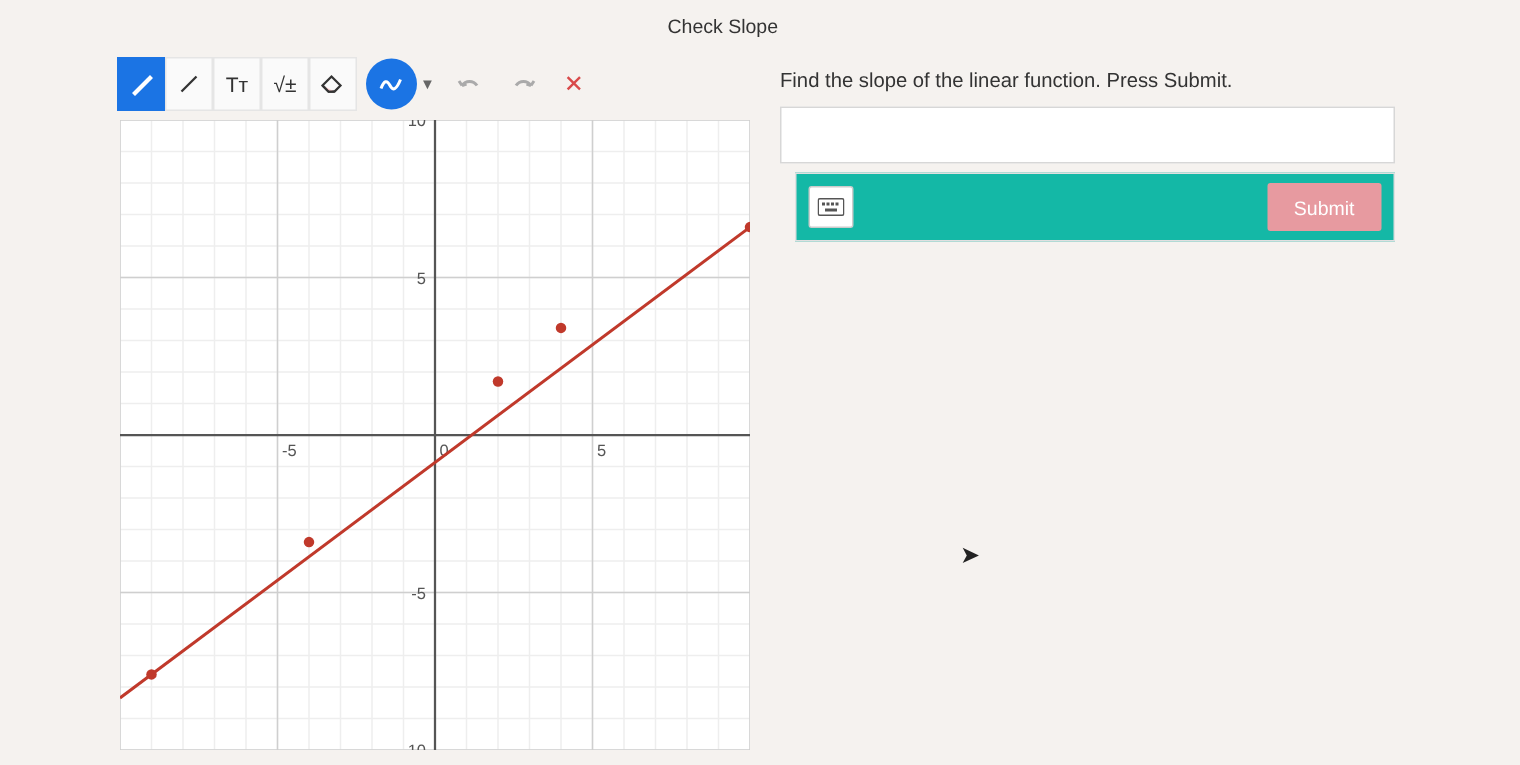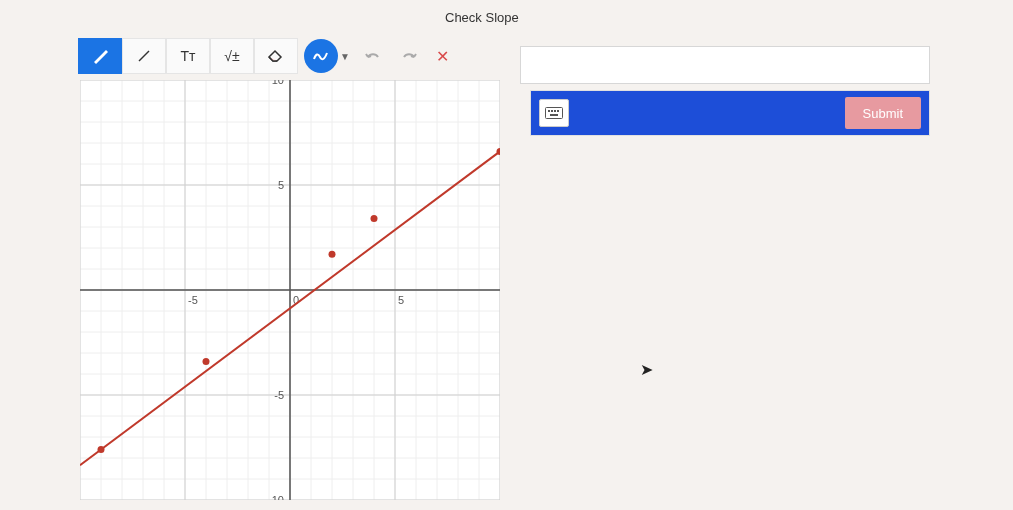--- a/index.html
+++ b/index.html
@@ -20,21 +20,21 @@
   }
   .toolbar {
     position: absolute;
     top: 38px;
     left: 78px;
     display: flex;
     align-items: center;
     gap: 0;
   }
   .tool-btn {
-    width: 44px;
+    width: 32px;
     height: 36px;
     display: flex;
     align-items: center;
     justify-content: center;
     background: #fafafa;
     border: 1px solid #e5e5e5;
     font-size: 14px;
     color: #333;
     cursor: pointer;
   }
@@ -101,21 +101,21 @@
     width: 100%;
     height: 38px;
     border: 1px solid #d7d7d7;
     background: #fff;
     padding: 6px 10px;
     font-size: 14px;
     outline: none;
   }
   .action-bar {
     margin-top: 6px;
-    background: #1d4ed8;
+    background: #14b8a6;
     border: 1px solid #e0e0e0;
     height: 46px;
     display: flex;
     align-items: center;
     justify-content: space-between;
     padding: 0 8px;
     margin-left: 10px;
   }
   .kbd-btn {
     width: 30px;
@@ -259,20 +259,21 @@
       <line x1="0" y1="385.2947368421053" x2="420" y2="71.39999999999998" stroke="#c0392b" stroke-width="2"></line>
       <circle cx="21" cy="369.59999999999997" r="3.5" fill="#c0392b"></circle>
       <circle cx="126" cy="281.4" r="3.5" fill="#c0392b"></circle>
       <circle cx="252" cy="174.3" r="3.5" fill="#c0392b"></circle>
       <circle cx="294" cy="138.59999999999997" r="3.5" fill="#c0392b"></circle>
       <circle cx="420" cy="71.39999999999998" r="3.5" fill="#c0392b"></circle>
     </svg>
 </div>
 
 <div class="right-panel">
+  <div class="prompt">Find the slope of the linear function. Press Submit.</div>
   <input type="text" class="answer-input" value="" style="">
   <div class="action-bar">
     <div class="kbd-btn">
       <svg width="18" height="12" viewBox="0 0 18 12">
           <rect x="0.5" y="0.5" width="17" height="11" rx="1" fill="#fff" stroke="#555"></rect>
           <rect x="3" y="3" width="2" height="2" fill="#555"></rect>
           <rect x="6" y="3" width="2" height="2" fill="#555"></rect>
           <rect x="9" y="3" width="2" height="2" fill="#555"></rect>
           <rect x="12" y="3" width="2" height="2" fill="#555"></rect>
           <rect x="5" y="7" width="8" height="2" fill="#555"></rect>

